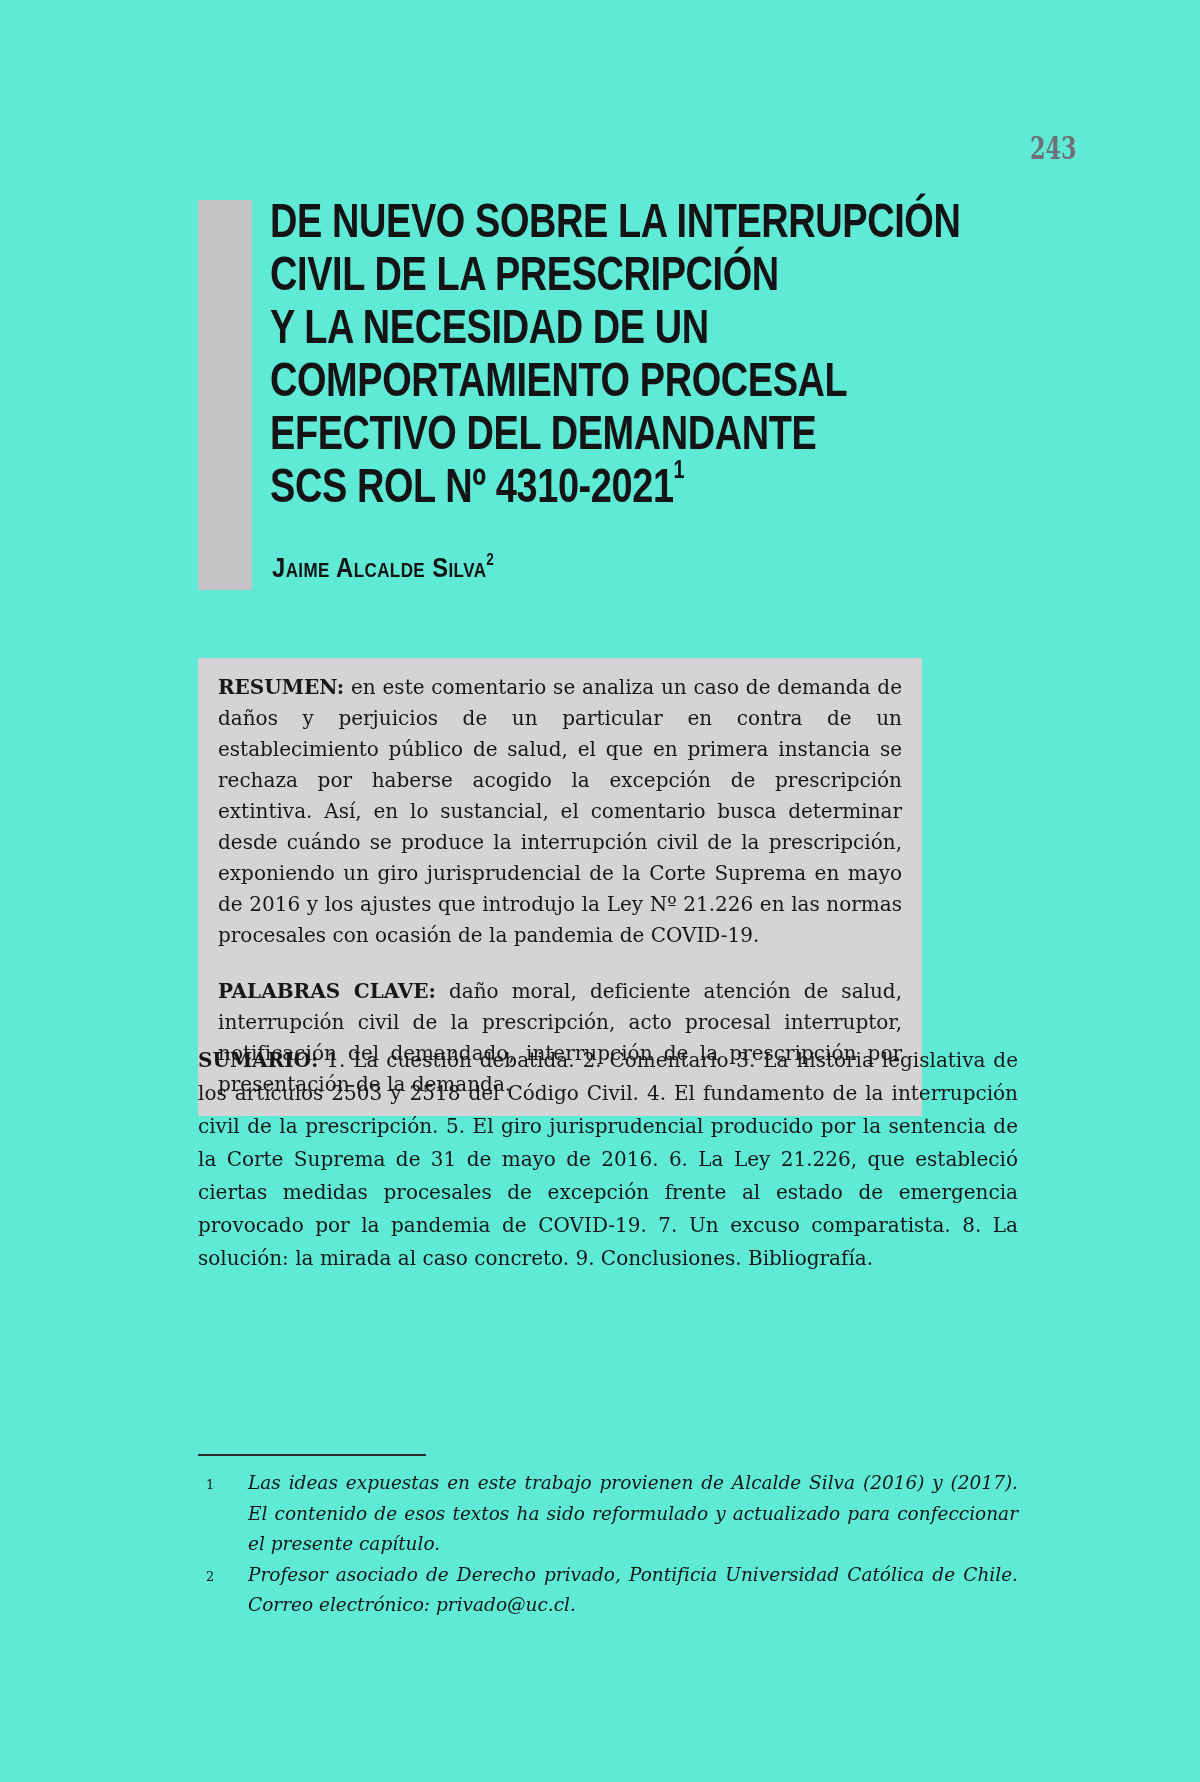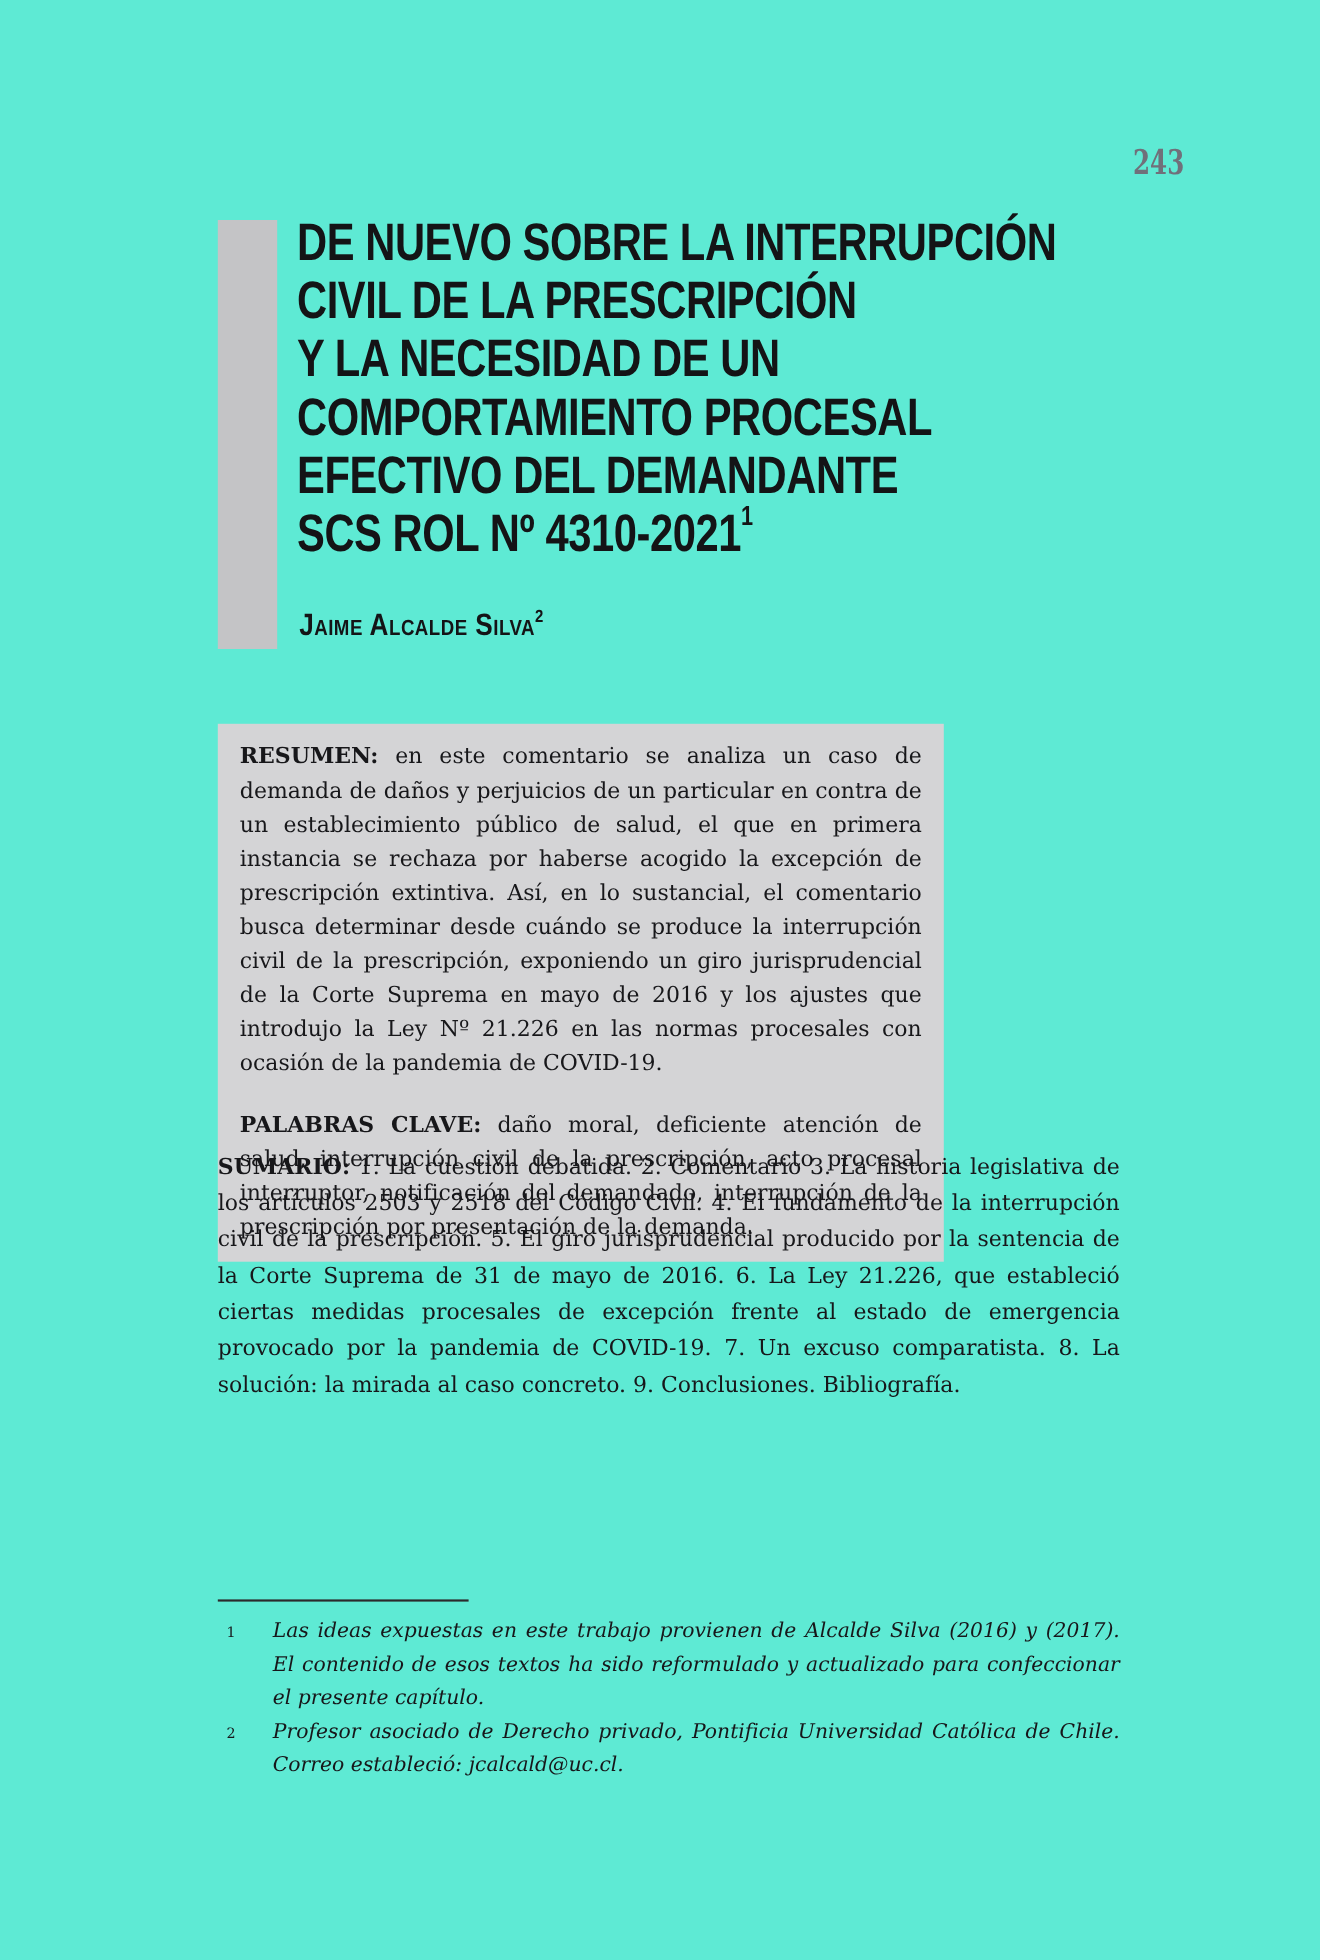--- a/index.html
+++ b/index.html
@@ -66,21 +66,21 @@
   .author-line sup{
     font-size:16px;
     line-height:0;
     vertical-align:12px;
     font-variant:normal;
   }
   
   .abstract-box{
     position:absolute;
     left:198px; top:658px;
-    width:660px;
+    width:724px;
     box-sizing:border-box;
     padding:14px 20px 16px 20px;
   }
   .body-par{
     margin:0;
     font-family:"DejaVu Serif", serif;
     font-size:20px;
     line-height:31px;
     text-align:justify;
     hyphens:auto;
@@ -162,17 +162,17 @@
 
   <div class="footnote-rule"></div>
 
   <div class="footnotes">
     <div class="footnote">
       <div class="fn-marker">1</div>
       <div class="fn-text">Las ideas expuestas en este trabajo provienen de Alcalde Silva (2016) y (2017). El contenido de esos textos ha sido reformulado y actualizado para confeccionar el presente capítulo.</div>
     </div>
     <div class="footnote">
       <div class="fn-marker">2</div>
-      <div class="fn-text">Profesor asociado de Derecho privado, Pontificia Universidad Católica de Chile. Correo estableció: jcalcald@uc.cl.</div>
+      <div class="fn-text">Profesor asociado de Derecho privado, Pontificia Universidad Católica de Chile. Correo electrónico: privado@uc.cl.</div>
     </div>
   </div>
 
 </div>
 
 </body></html>

